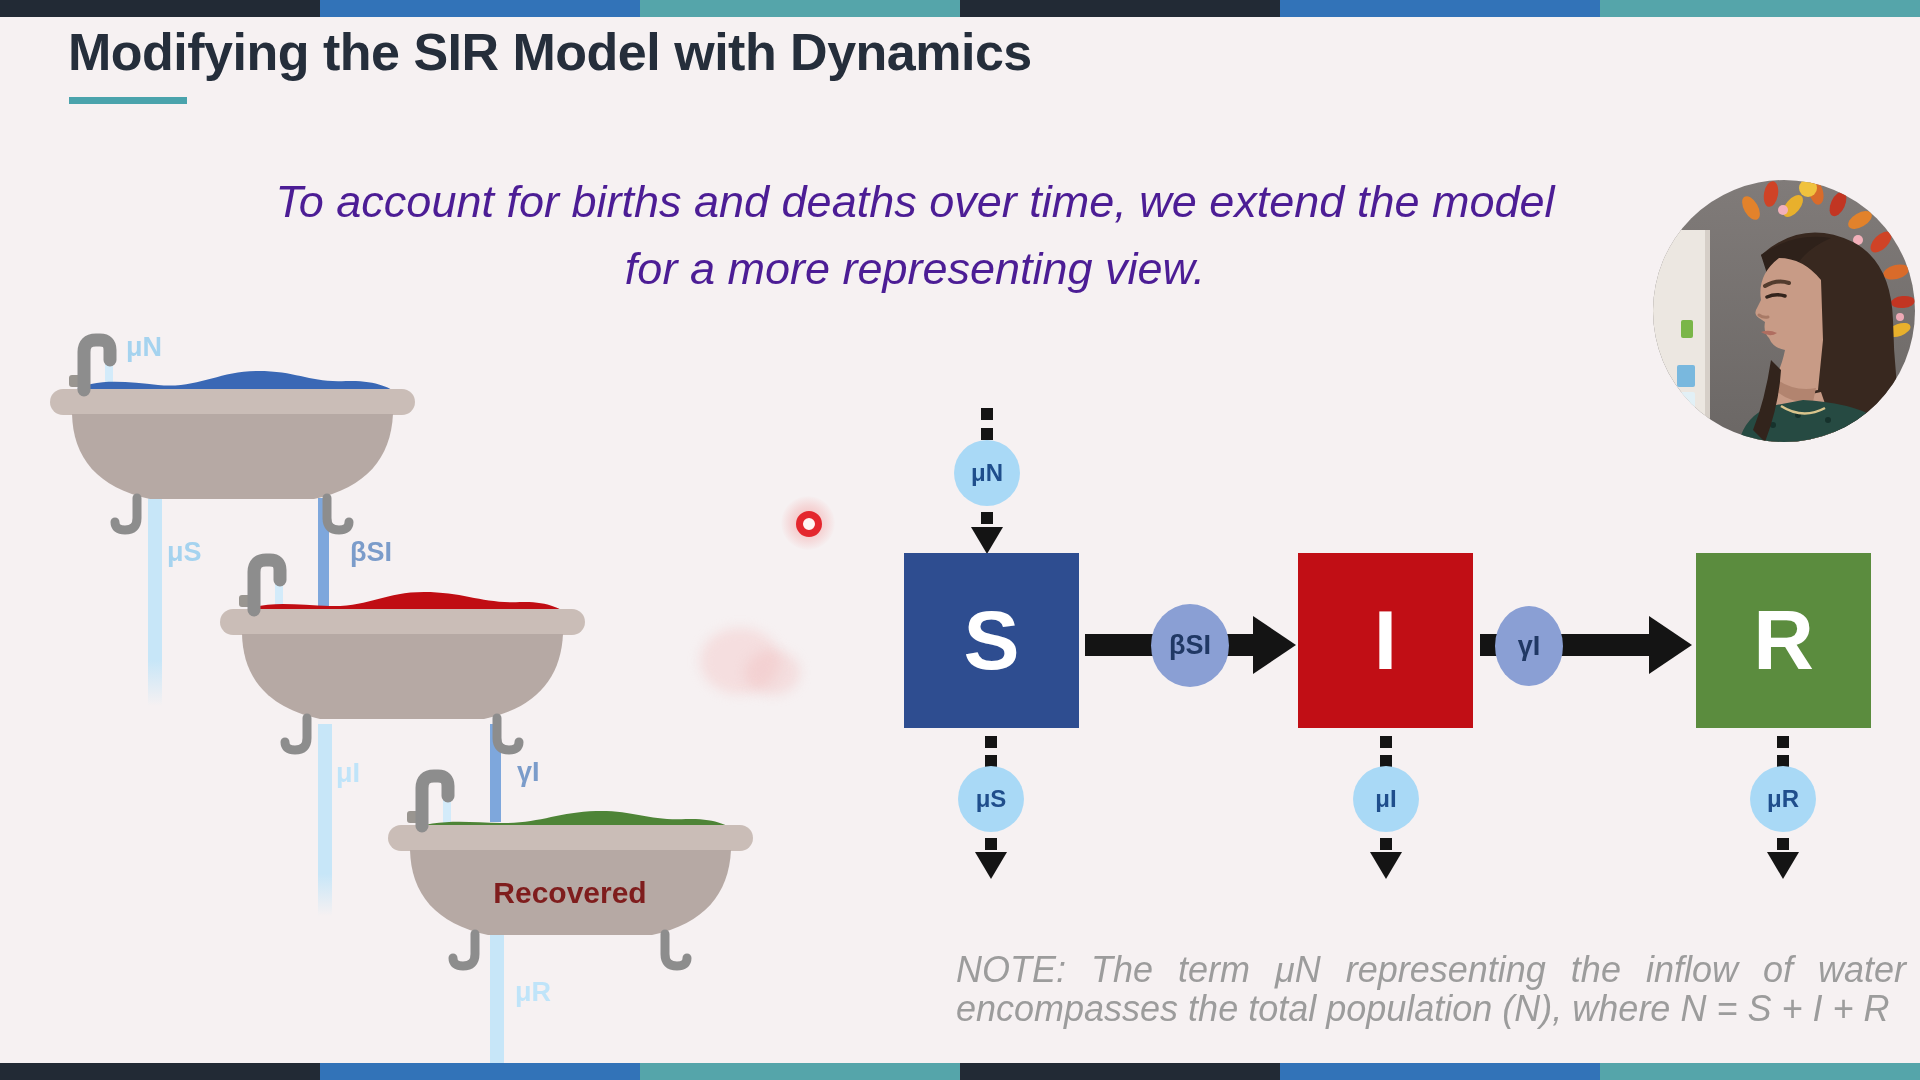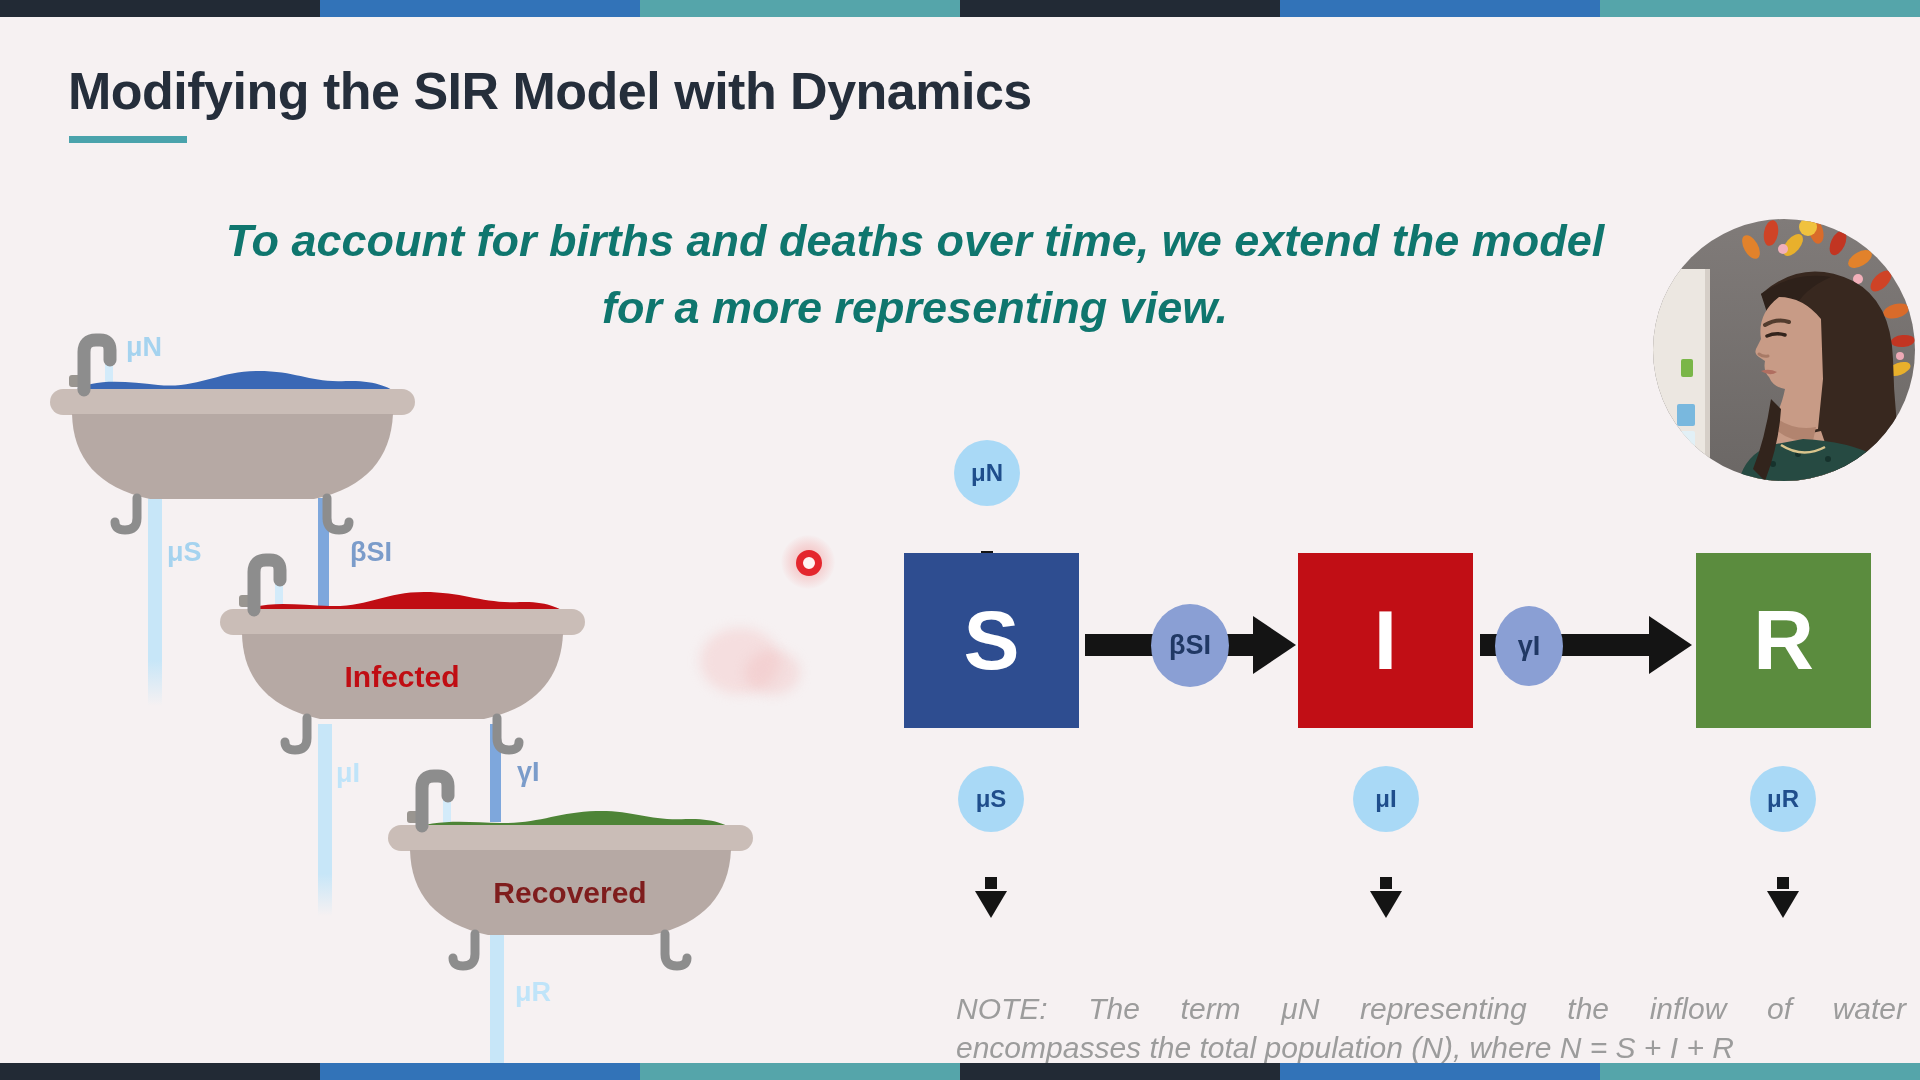--- a/index.html
+++ b/index.html
@@ -1,33 +1,33 @@
 <!DOCTYPE html>
 <html style="--slide_bg: #f6f1f2; --title_ink: #252e3b; --accent_teal: #4aa3ac; --bar_dark: #222a35; --bar_blue: #3273b8; --bar_teal: #55a5aa; --box_s_blue: #2e4d90; --box_i_red: #c10e15; --box_r_green: #5b8c3e; --water_blue: #3a68b5; --water_red: #c00d13; --water_green: #4e8437; --node_light_blue: #a9d9f6; --node_flow_blue: #8a9fd4; --node_text_blue: #1f4e8c; --stream_light: #c7e6f8; --stream_medium: #7ea7dc; --tub_body: #b6a9a4; --tub_rim: #cabdb7; --note_gray: #9c9c9c; --arrow_black: #141414;"><head>
 <meta charset="utf-8">
 <style>
   html,body{margin:0;padding:0;}
   body{width:1920px;height:1080px;overflow:hidden;position:relative;
        background:var(--slide_bg,#f6f1f2);
        font-family:"Liberation Sans","DejaVu Sans",sans-serif;}
-  .abs{position:absolute;margin-top:39px;}
+  .abs{position:absolute;}
 
   
   .bar{position:absolute;left:0;width:1920px;height:17px;display:flex;z-index:6;}
   #bar-top{top:0;} #bar-bottom{top:1063px;}
   .bar .seg{flex:1 1 0;}
   .seg-dark{background:var(--bar_dark);} .seg-blue{background:var(--bar_blue);} .seg-teal{background:var(--bar_teal);}
 
   
   #title{left:68px;top:22px;font-size:52px;font-weight:700;color:var(--title_ink);letter-spacing:-0.5px;white-space:nowrap;}
   #title-underline{left:69px;top:97px;width:118px;height:7px;background:var(--accent_teal);}
 
   
   #subtitle{left:100px;top:168px;width:1630px;text-align:center;font-style:italic;
-            font-size:45px;line-height:67px;color:#0f766e;font-weight:bold;}
+            font-size:45px;line-height:67px;color:#4c1d95;}
 
   
   .tub{position:absolute;width:380px;height:215px;z-index:2;}
   #tub1{left:42px;top:330px;} #tub2{left:212px;top:550px;} #tub3{left:380px;top:766px;}
   .tub svg{position:absolute;left:0;top:0;width:380px;height:215px;}
   .rim{fill:var(--tub_rim);} .tubbody{fill:var(--tub_body);}
   .foot,.faucet{stroke:#8d8d8d;fill:none;stroke-linecap:round;}
   .foot{stroke-width:9px;} .faucet{stroke-width:13px;}
   .faucet-base{fill:#999590;}
   .drip{fill:#d3ebfa;}
@@ -72,21 +72,21 @@
   .box{position:absolute;top:553px;width:175px;height:175px;display:flex;align-items:center;
        justify-content:center;color:#fff;font-weight:700;font-size:84px;}
   #box-s{left:904px;background:var(--box_s_blue);}
   #box-i{left:1298px;background:var(--box_i_red);}
   #box-r{left:1696px;background:var(--box_r_green);}
   .shaft{position:absolute;top:634px;height:22px;background:var(--arrow_black);}
   .head-right{position:absolute;top:616px;width:0;height:0;border-top:29px solid transparent;
               border-bottom:29px solid transparent;border-left:43px solid var(--arrow_black);}
 
   
-  #note{left:956px;top:950px;width:950px;color:var(--note_gray);font-style:italic;font-size:30px;line-height:39px;}
+  #note{left:956px;top:950px;width:950px;color:var(--note_gray);font-style:italic;font-size:36px;line-height:39px;}
   .note-just{text-align:justify;text-align-last:justify;}
 
   
   #laser-glow{left:781px;top:496px;width:54px;height:54px;border-radius:50%;
       background:radial-gradient(circle,rgba(242,140,140,.6) 0%,rgba(242,140,140,.25) 45%,rgba(242,140,140,0) 72%);}
   #laser-dot{left:796px;top:511px;width:12px;height:12px;border-radius:50%;
       background:#fff5f3;border:7px solid #e4272e;}
   .smudge{position:absolute;border-radius:50%;filter:blur(6px);}
   #smudge1{left:700px;top:628px;width:80px;height:66px;background:rgba(243,199,199,.45);}
   #smudge2{left:745px;top:650px;width:55px;height:45px;background:rgba(240,185,185,.35);}
@@ -145,21 +145,20 @@
   <svg viewBox="0 0 380 215">
     <rect class="drip" x="63" y="26" width="8" height="36"></rect>
     <path class="w-red" d="M28,74 L28,64 C50,49 82,55 118,56 C158,57 172,42 212,42 C252,42 272,54 308,52 C334,51 351,58 357,67 L357,74 Z"></path>
     <rect class="rim" x="8" y="59" width="365" height="26" rx="13"></rect>
     <path class="tubbody" d="M30,84 L351,84 C349,128 324,158 272,169 L108,169 C56,158 31,128 30,84 Z"></path>
     <path class="foot" d="M95,168 L95,188 Q95,200 83,200 Q73,200 73,192"></path>
     <path class="foot" d="M285,168 L285,188 Q285,200 297,200 Q307,200 307,192"></path>
     <rect class="faucet-base" x="27" y="45" width="18" height="12" rx="3"></rect>
     <path class="faucet" d="M42,60 L42,22 Q42,10 54,10 L58,10 Q68,10 68,20 L68,30"></path>
   </svg>
-  <div class="tub-label lab-red">Infected</div>
 </div>
 
 <div class="tub" id="tub3">
   <svg viewBox="0 0 380 215">
     <rect class="drip" x="63" y="26" width="8" height="36"></rect>
     <path class="w-green" d="M28,74 L28,65 C54,52 88,56 120,57 C158,58 178,46 216,45 C254,44 270,55 306,53 C334,52 351,59 357,68 L357,74 Z"></path>
     <rect class="rim" x="8" y="59" width="365" height="26" rx="13"></rect>
     <path class="tubbody" d="M30,84 L351,84 C349,128 324,158 272,169 L108,169 C56,158 31,128 30,84 Z"></path>
     <path class="foot" d="M95,168 L95,188 Q95,200 83,200 Q73,200 73,192"></path>
     <path class="foot" d="M285,168 L285,188 Q285,200 297,200 Q307,200 307,192"></path>

